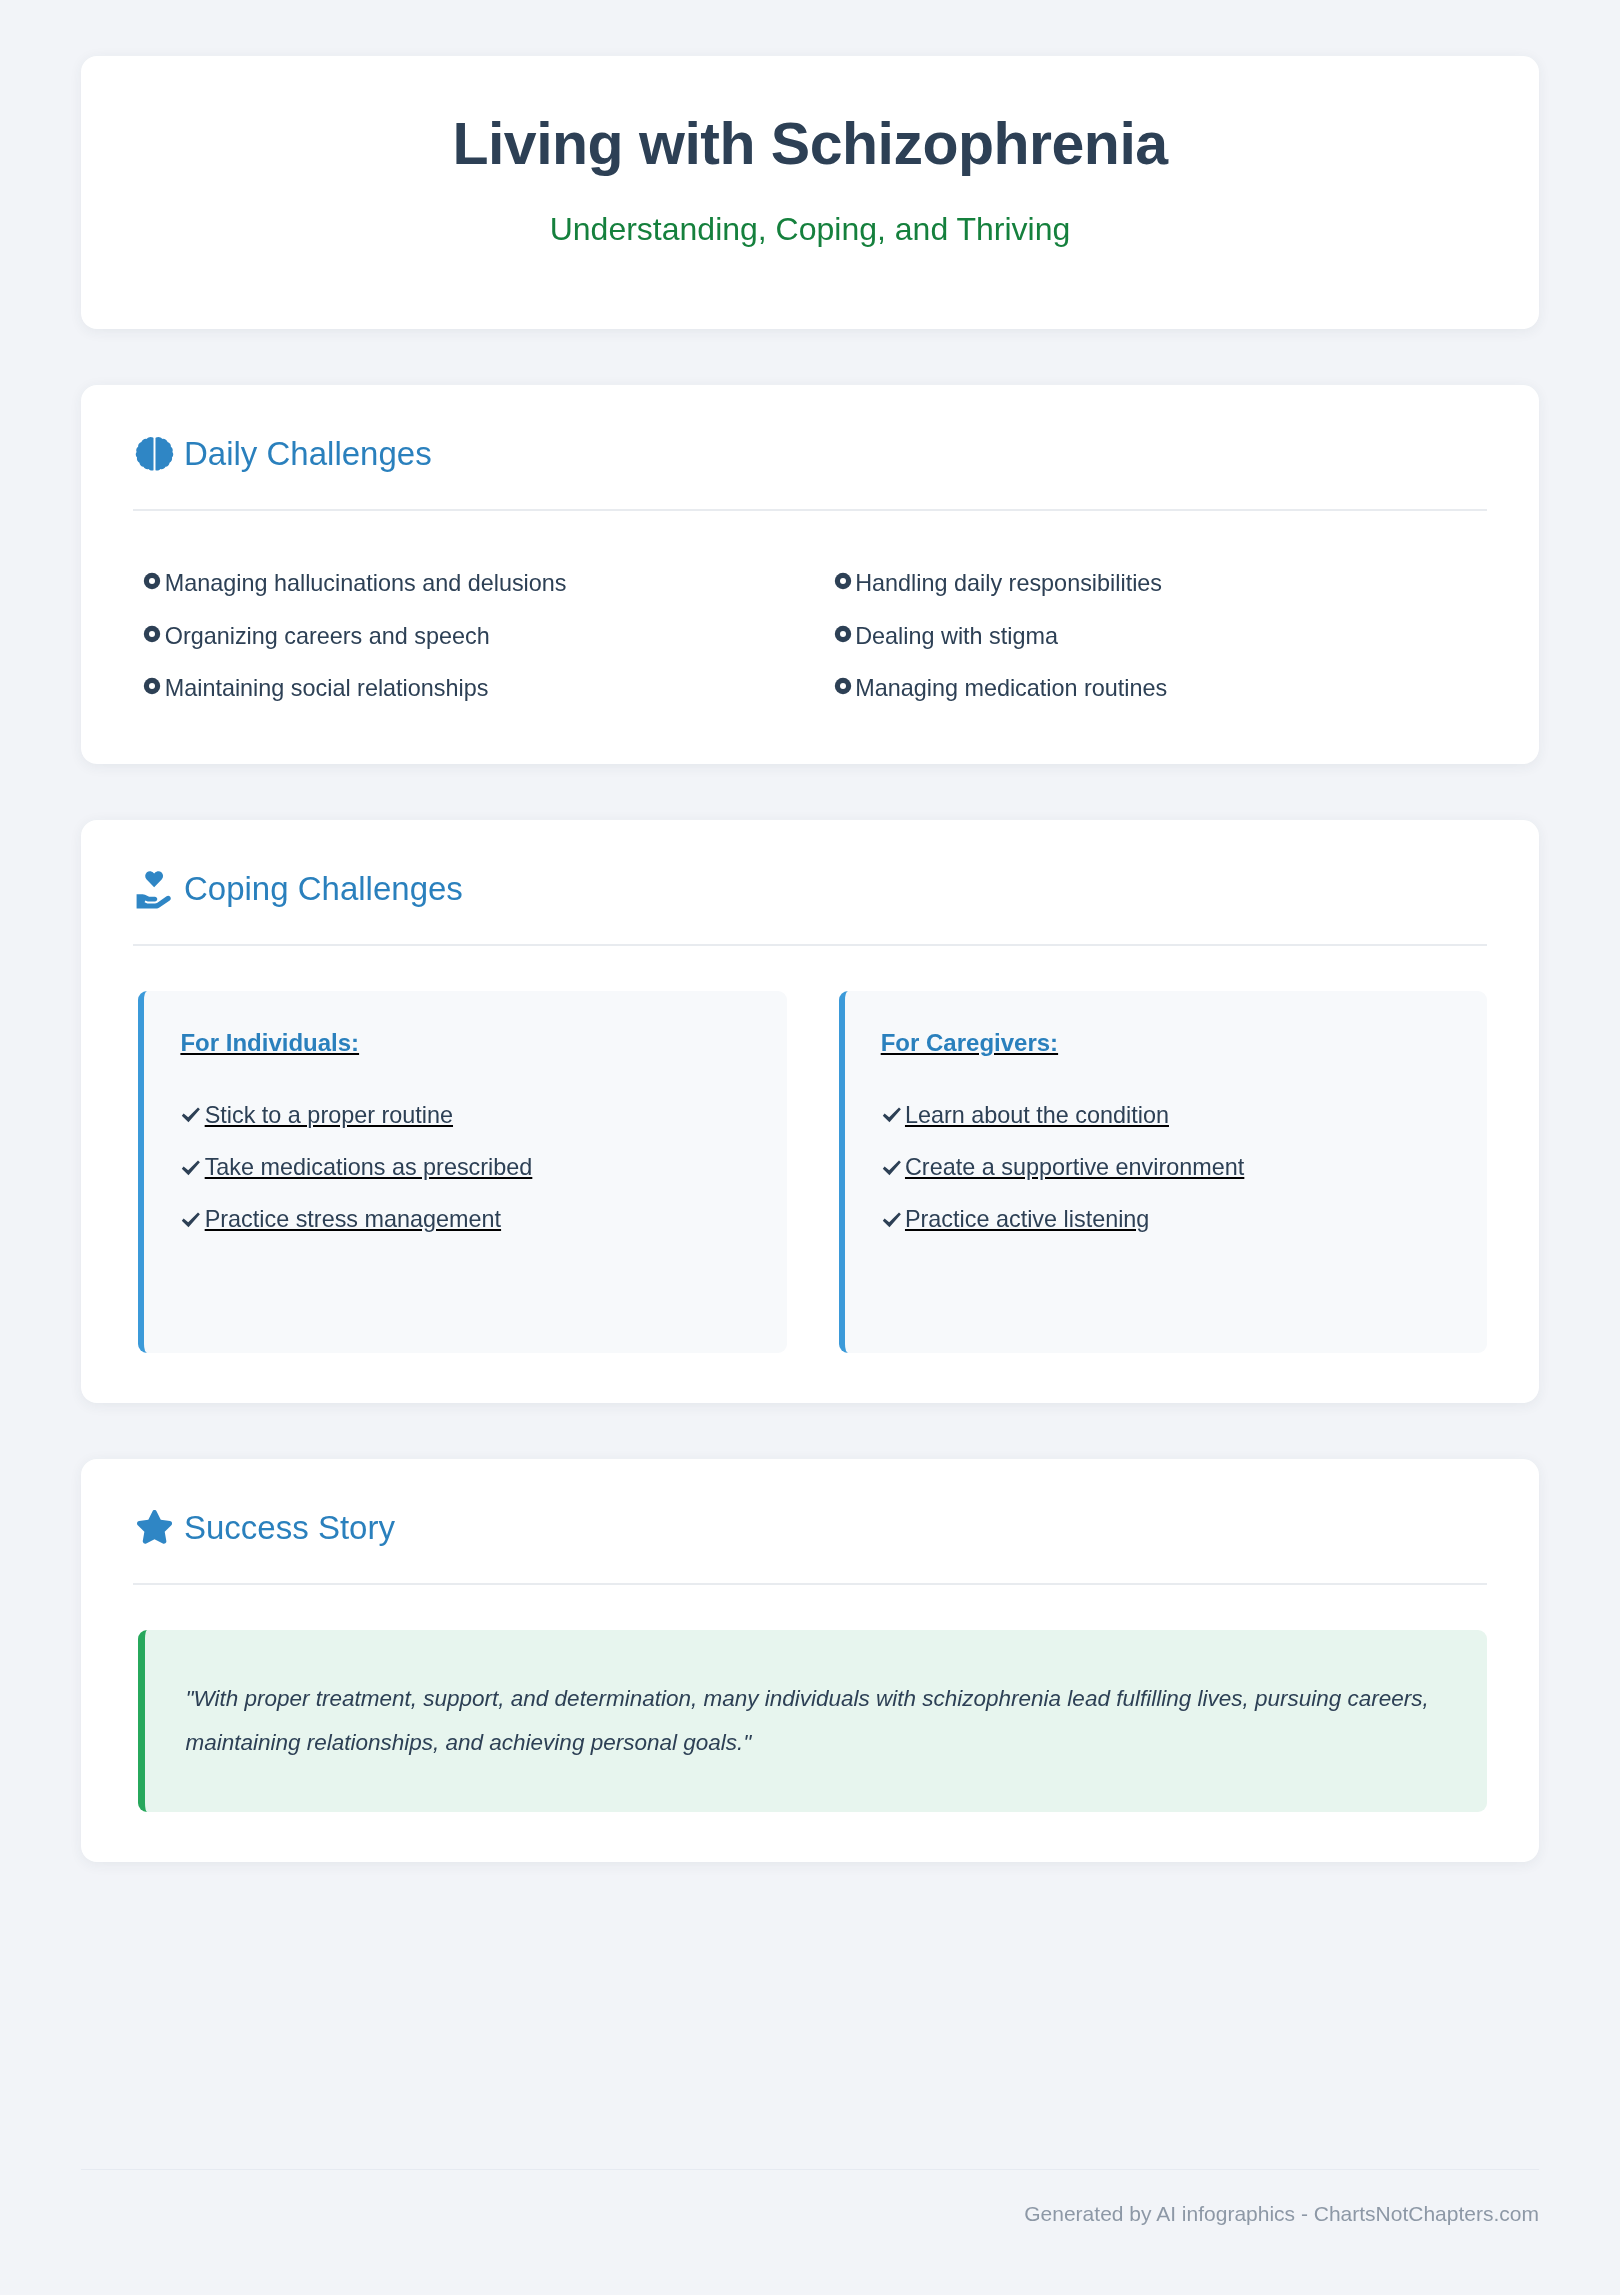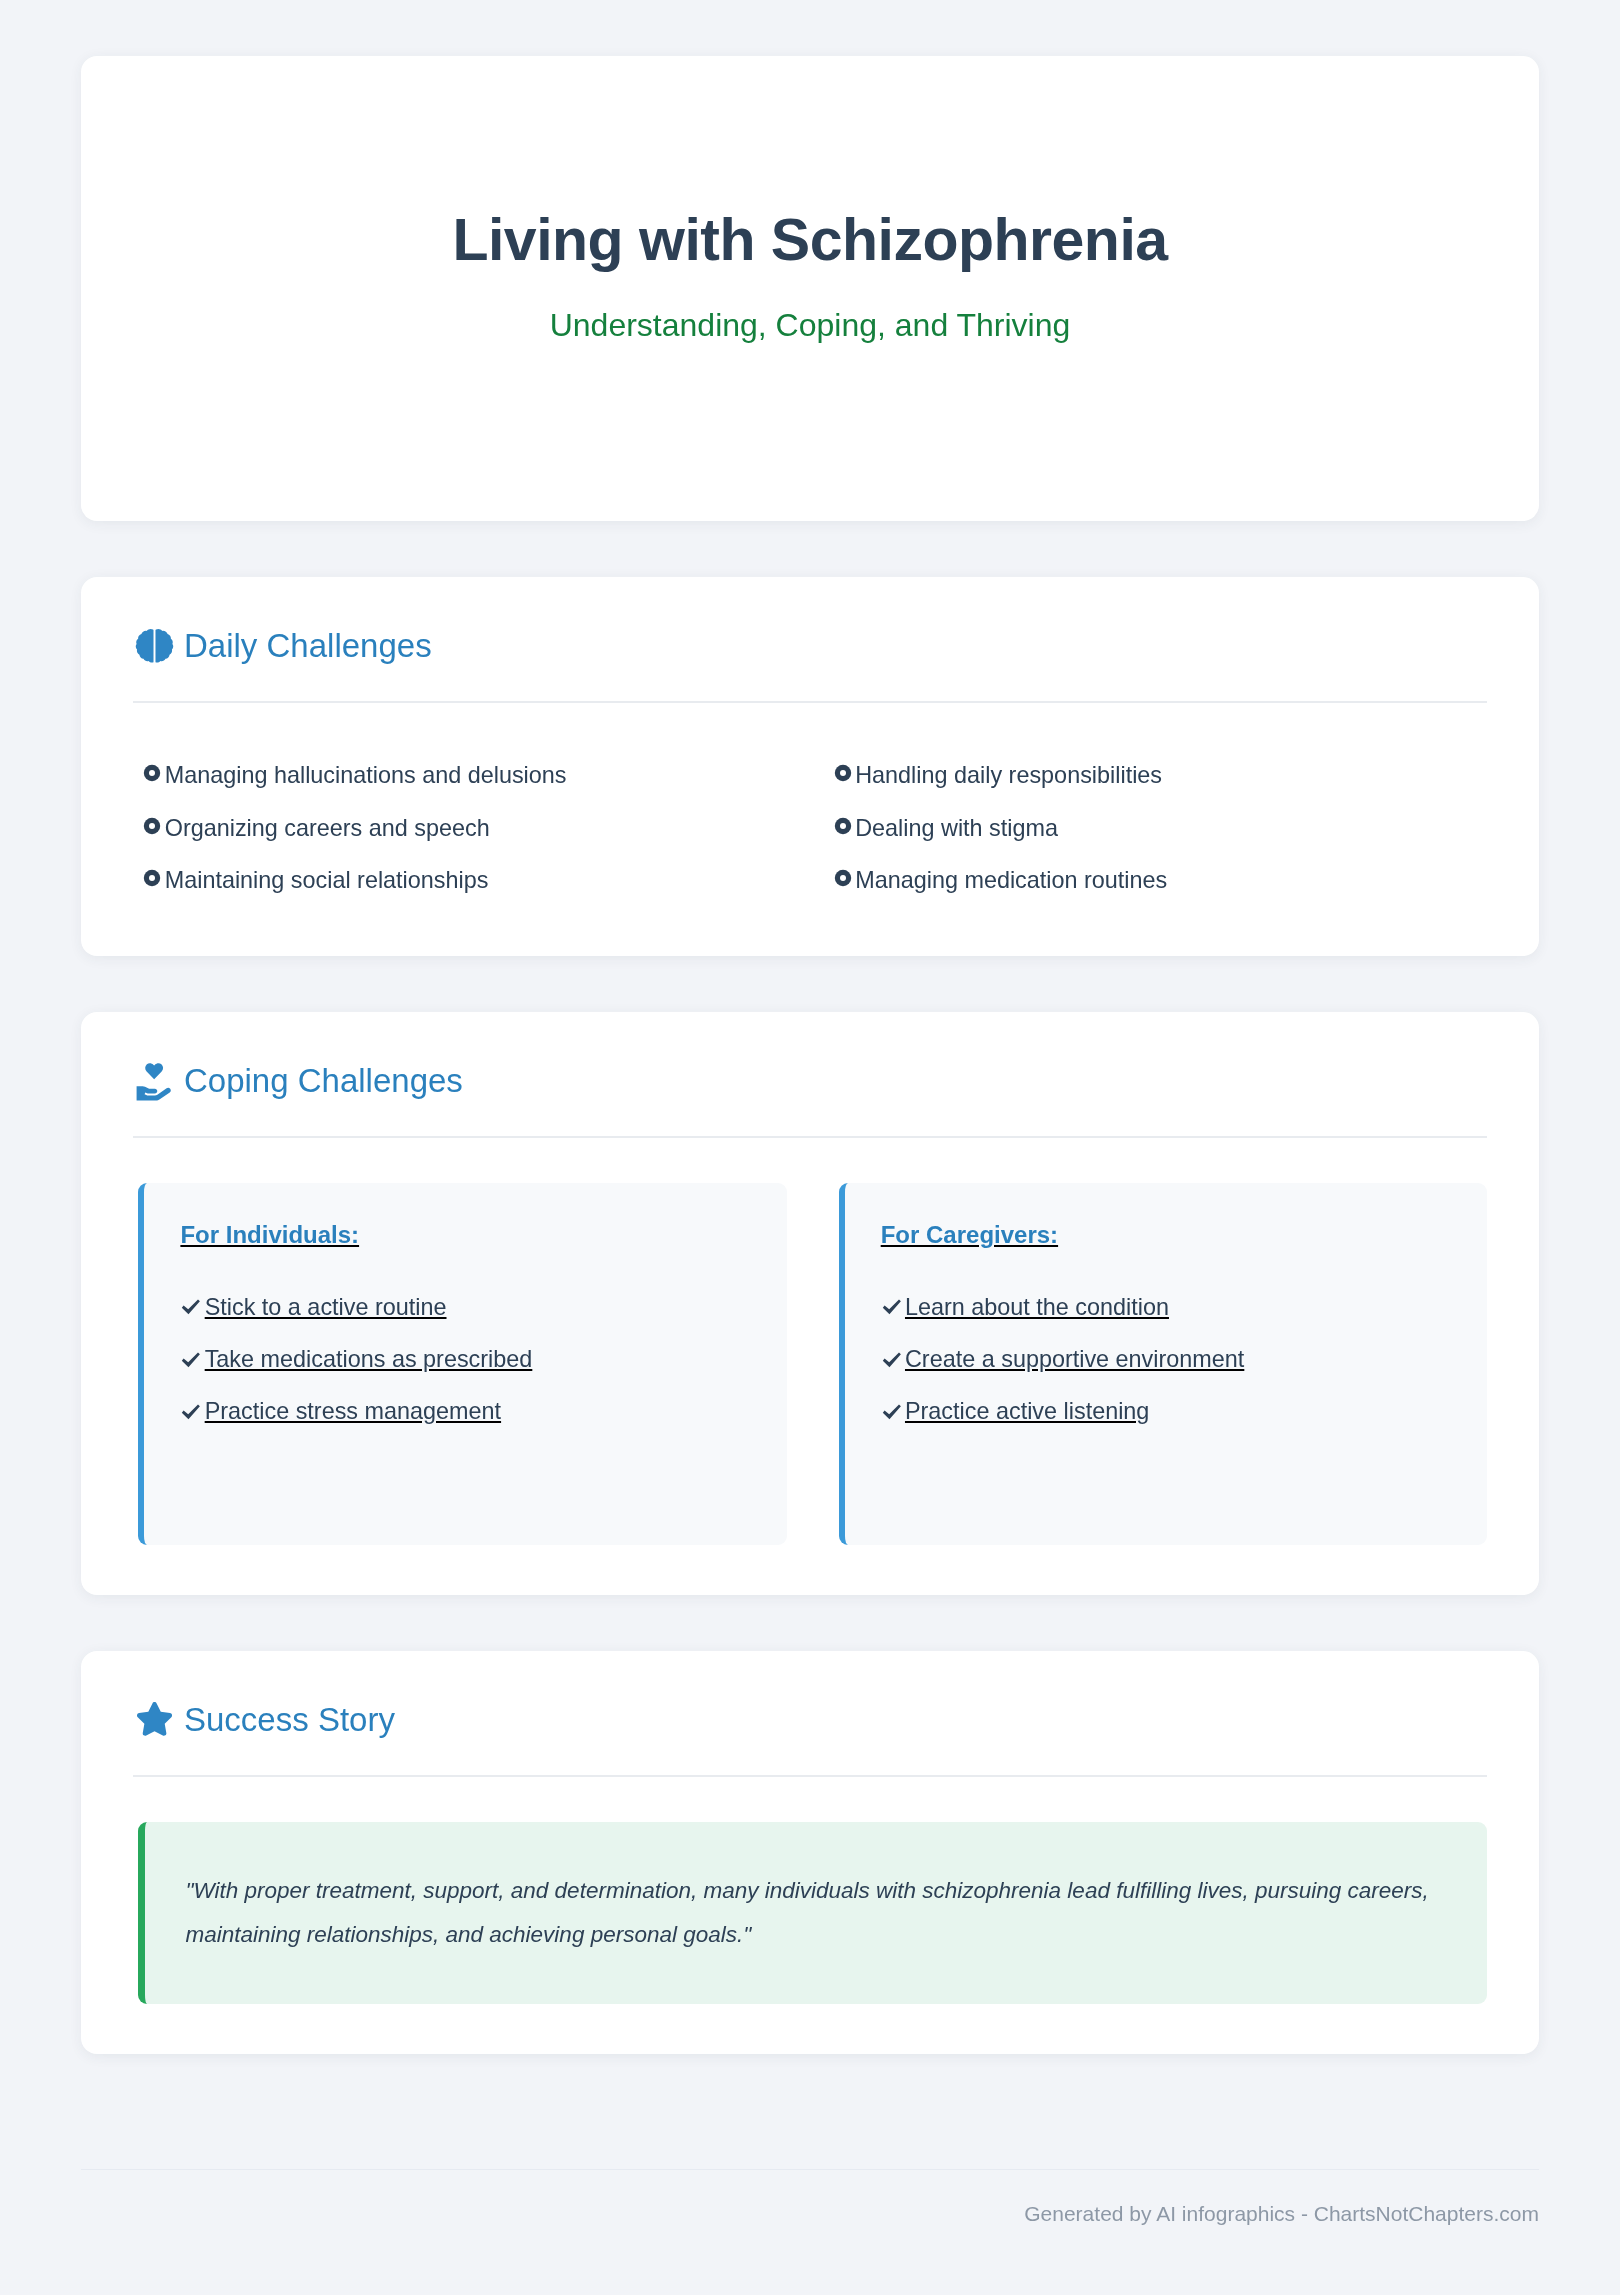--- a/index.html
+++ b/index.html
@@ -22,21 +22,21 @@
   
   .card {
     background: #ffffff;
     border-radius: 16px;
     box-shadow: 0 2.7px 12.6px rgba(40, 55, 80, 0.065);
     width: 1458px;
   }
 
   
   .header-card {
-    height: 465px;
+    height: 273px;
     display: flex;
     flex-direction: column;
     align-items: center;
     justify-content: center;
     padding-bottom: 25px;
   }
   .title {
     font-size: 59px;
     font-weight: bold;
     color: #2d4055;
@@ -267,21 +267,21 @@
     <div class="strategy-grid">
 
       <div class="strategy-box">
         <h3>For Individuals:</h3>
         <div class="check-item">
           <span class="check-icon">
             <svg viewBox="0 0 24 24" width="21.6" height="21.6">
                 <path d="M2 13.1 4 10.6l5.1 4.1L20 3.8l2.1 2.1L9.4 20.2z" fill="#2d4055"></path>
               </svg>
           </span>
-          <span>Stick to a active routine</span>
+          <span>Stick to a proper routine</span>
         </div>
         <div class="check-item">
           <span class="check-icon">
             <svg viewBox="0 0 24 24" width="21.6" height="21.6">
                 <path d="M2 13.1 4 10.6l5.1 4.1L20 3.8l2.1 2.1L9.4 20.2z" fill="#2d4055"></path>
               </svg>
           </span>
           <span>Take medications as prescribed</span>
         </div>
         <div class="check-item">

